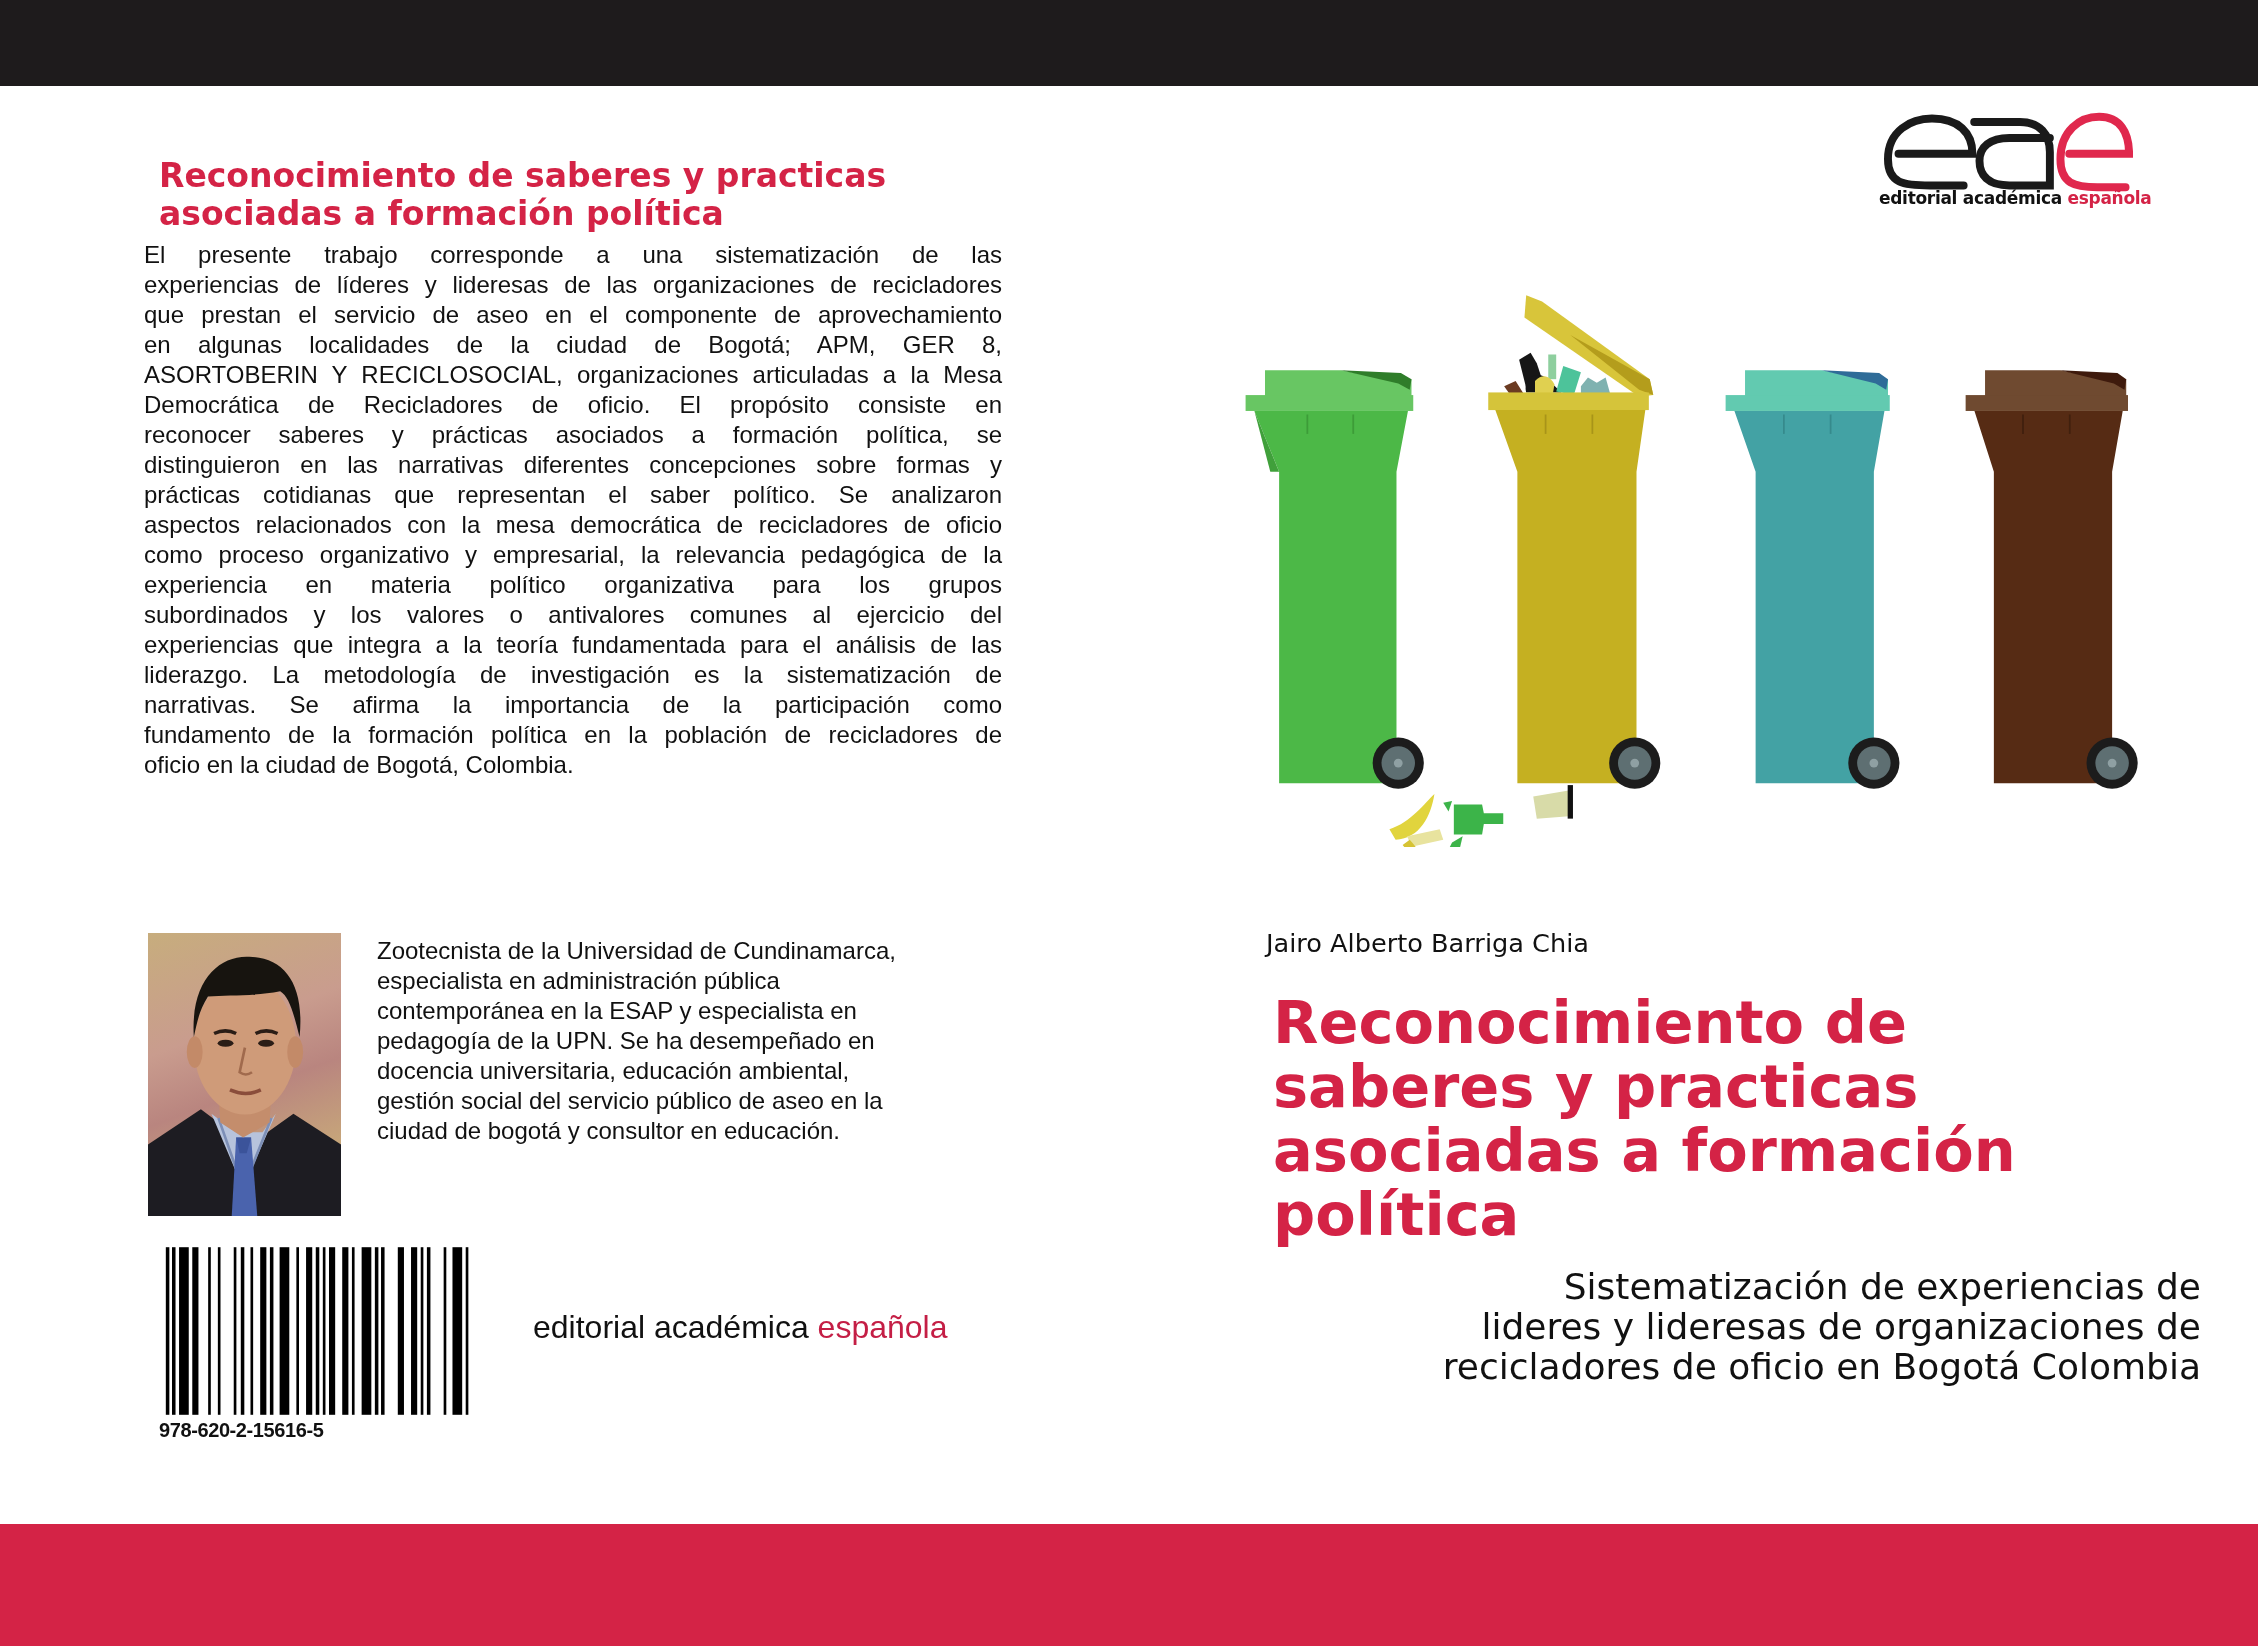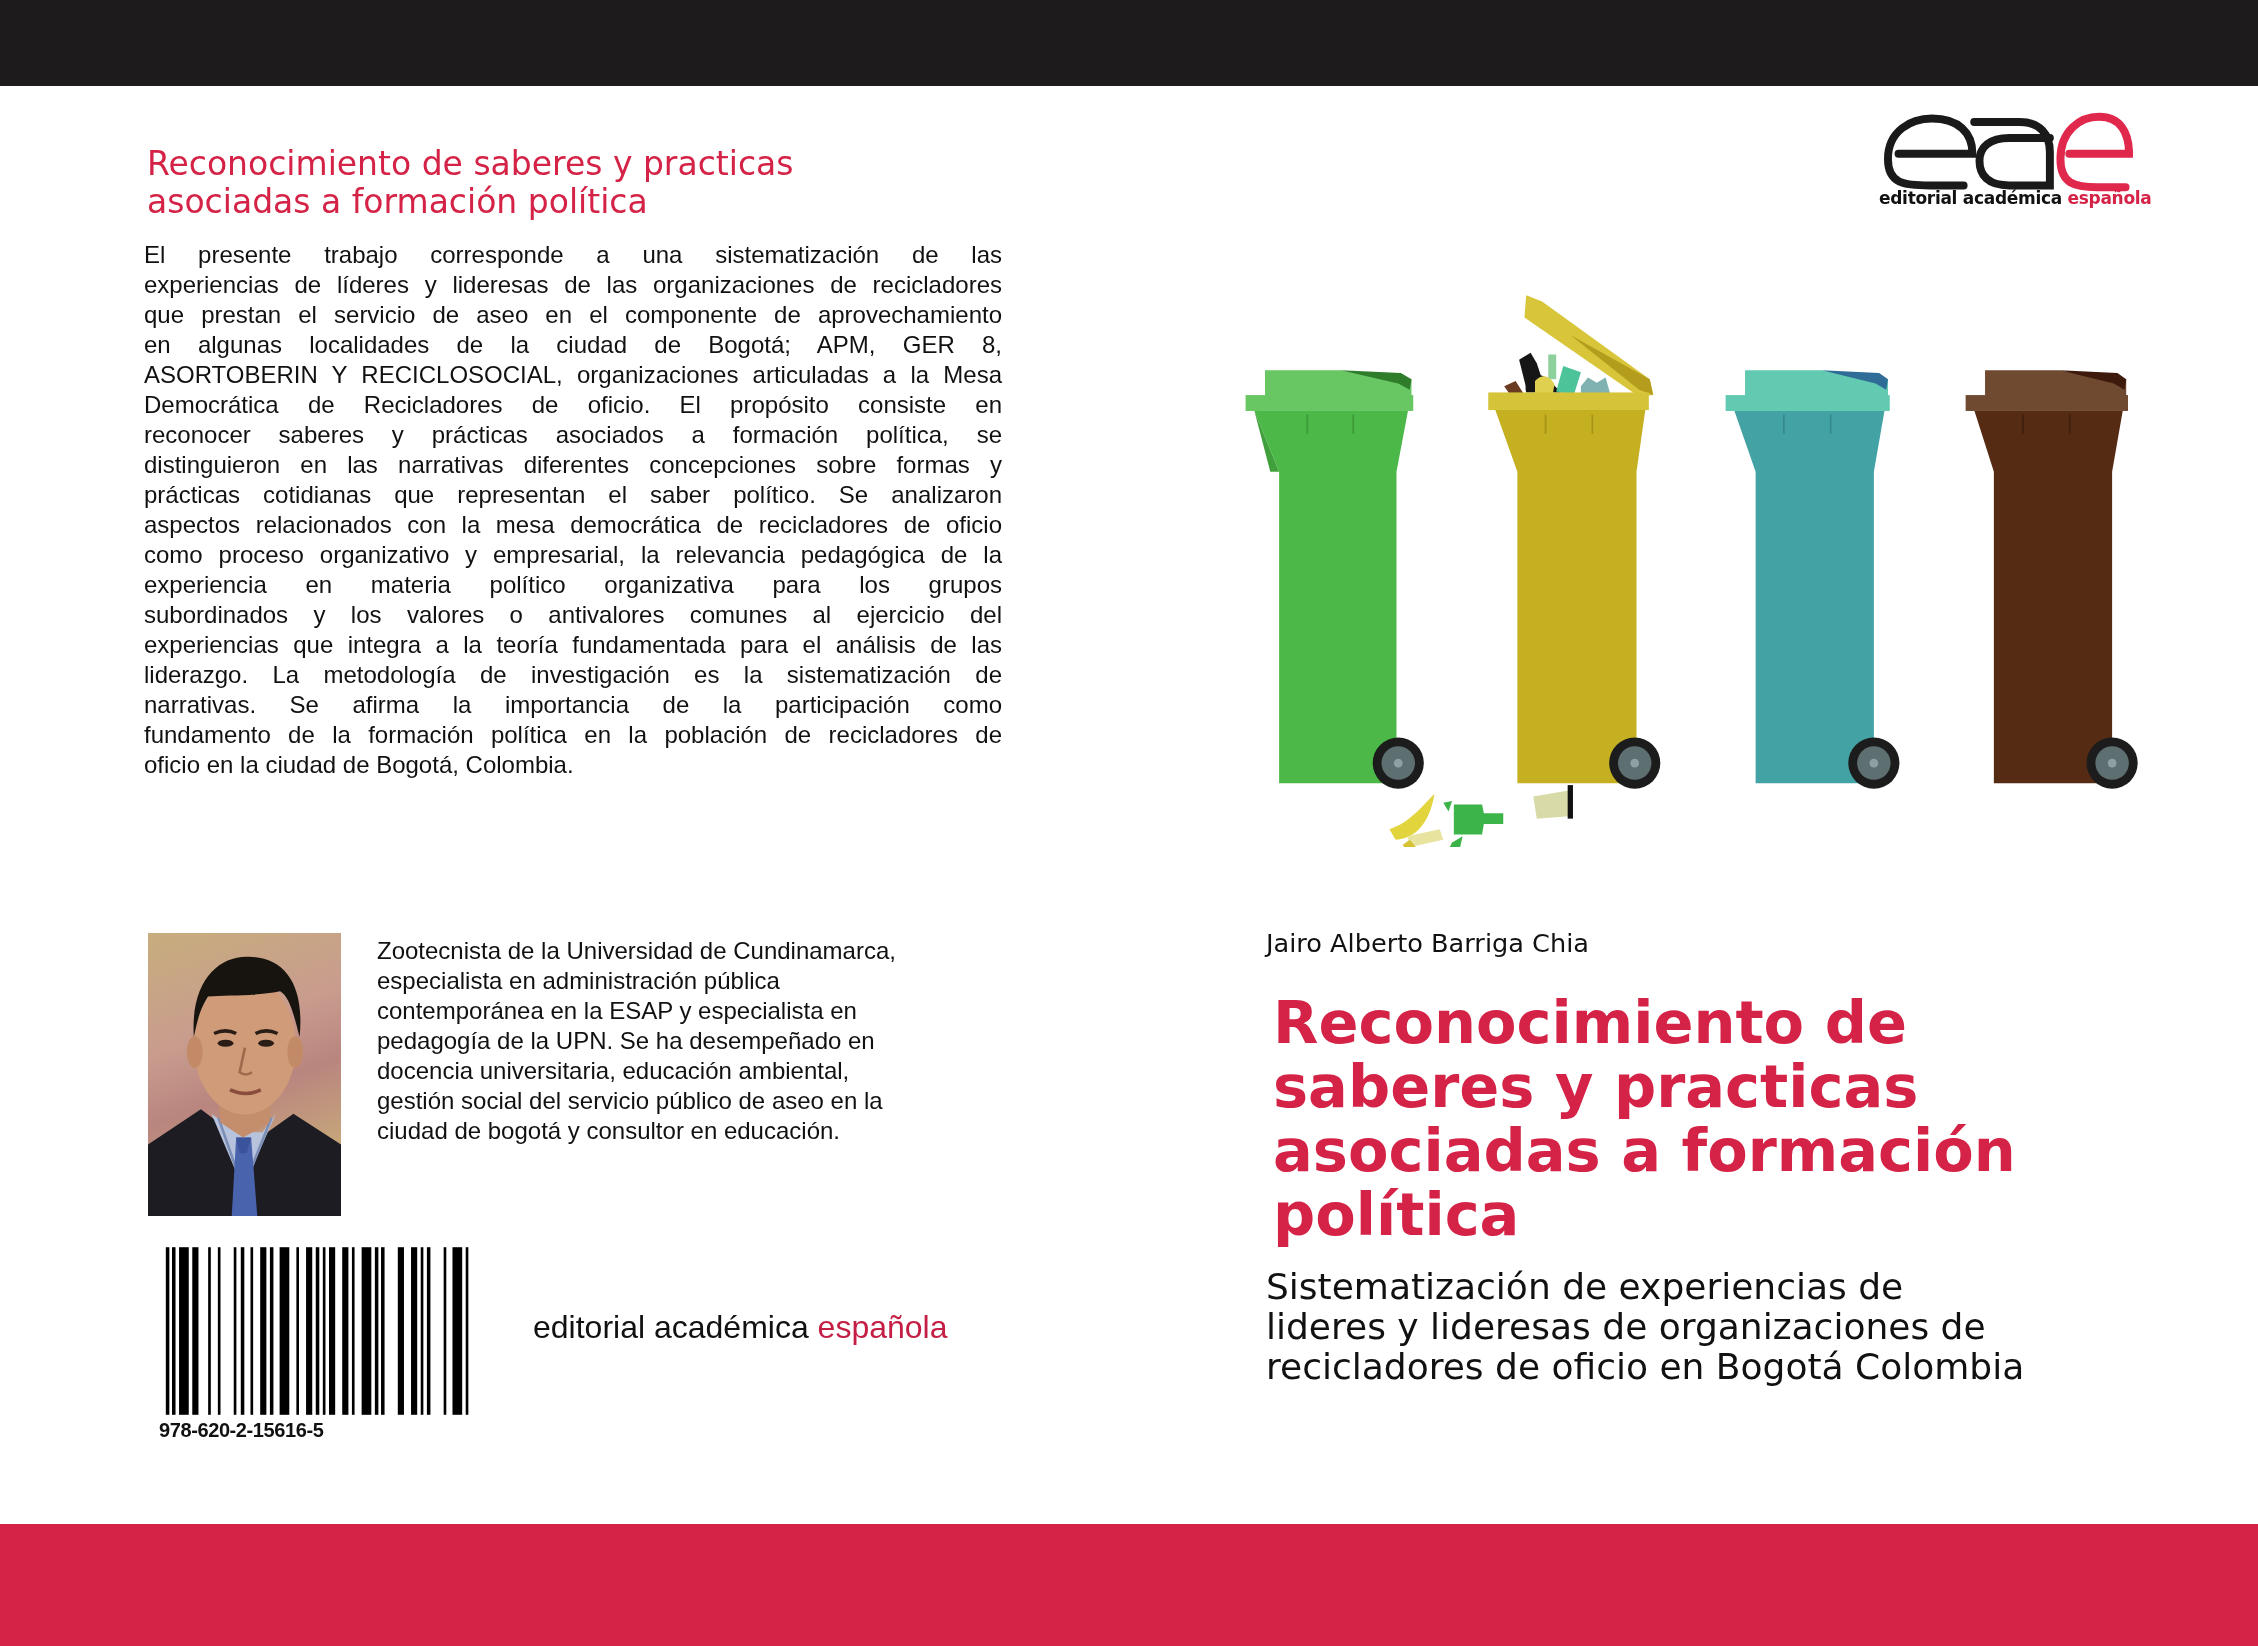--- a/index.html
+++ b/index.html
@@ -8,22 +8,22 @@
     background: #ffffff;
     font-family: "DejaVu Sans", sans-serif;
     color: #111;
   }
   .top-band { position: absolute; left: 0; top: 0; width: 2258px; height: 86px; background: #1e1b1c; }
   .bottom-band { position: absolute; left: 0; top: 1524px; width: 2258px; height: 123px; background: #d42346; }
 
   
   .back-title {
     position: absolute; left: 143px; top: 141px; width: 882px;
-    font-family: "DejaVu Sans", sans-serif; font-weight: normal;
-    font-size: 33px; line-height: 38px; color: #d42346; margin: 4px;
+    font-family: "DejaVu Sans", sans-serif; font-weight: bold;
+    font-size: 33px; line-height: 38px; color: #d42346; margin: 16px;
   }
   .back-title span { display: block; white-space: nowrap; }
   .abstract {
     position: absolute; left: 144px; top: 240px; width: 858px;
     font-family: "Liberation Sans", sans-serif; font-size: 24px; line-height: 30px;
     color: #111; margin: 0;
   }
   .abstract span { display: block; text-align: justify; text-align-last: justify; height: 30px; white-space: nowrap; }
   .abstract span.last { text-align-last: left; }
 
@@ -65,21 +65,21 @@
   .front-title {
     position: absolute; left: 1265px; top: 983px; width: 918px;
     font-family: "DejaVu Sans", sans-serif; font-weight: bold; font-size: 59px; line-height: 64px;
     color: #d42346; margin: 8px;
   }
   .front-title span { display: block; white-space: nowrap; }
   .subtitle {
     position: absolute; left: 1266px; top: 1267px; width: 935px;
     font-family: "DejaVu Sans", sans-serif; font-size: 36px; line-height: 40px; color: #111;
   }
-  .subtitle span { display: block; white-space: nowrap; }
+  .subtitle span { display: block; white-space: nowrap; text-align: right; }
 </style>
 </head>
 <body>
 
 <div class="top-band"></div>
 
 <h2 class="back-title">
   <span>Reconocimiento de saberes y practicas</span>
   <span>asociadas a formación política</span>
 </h2>

